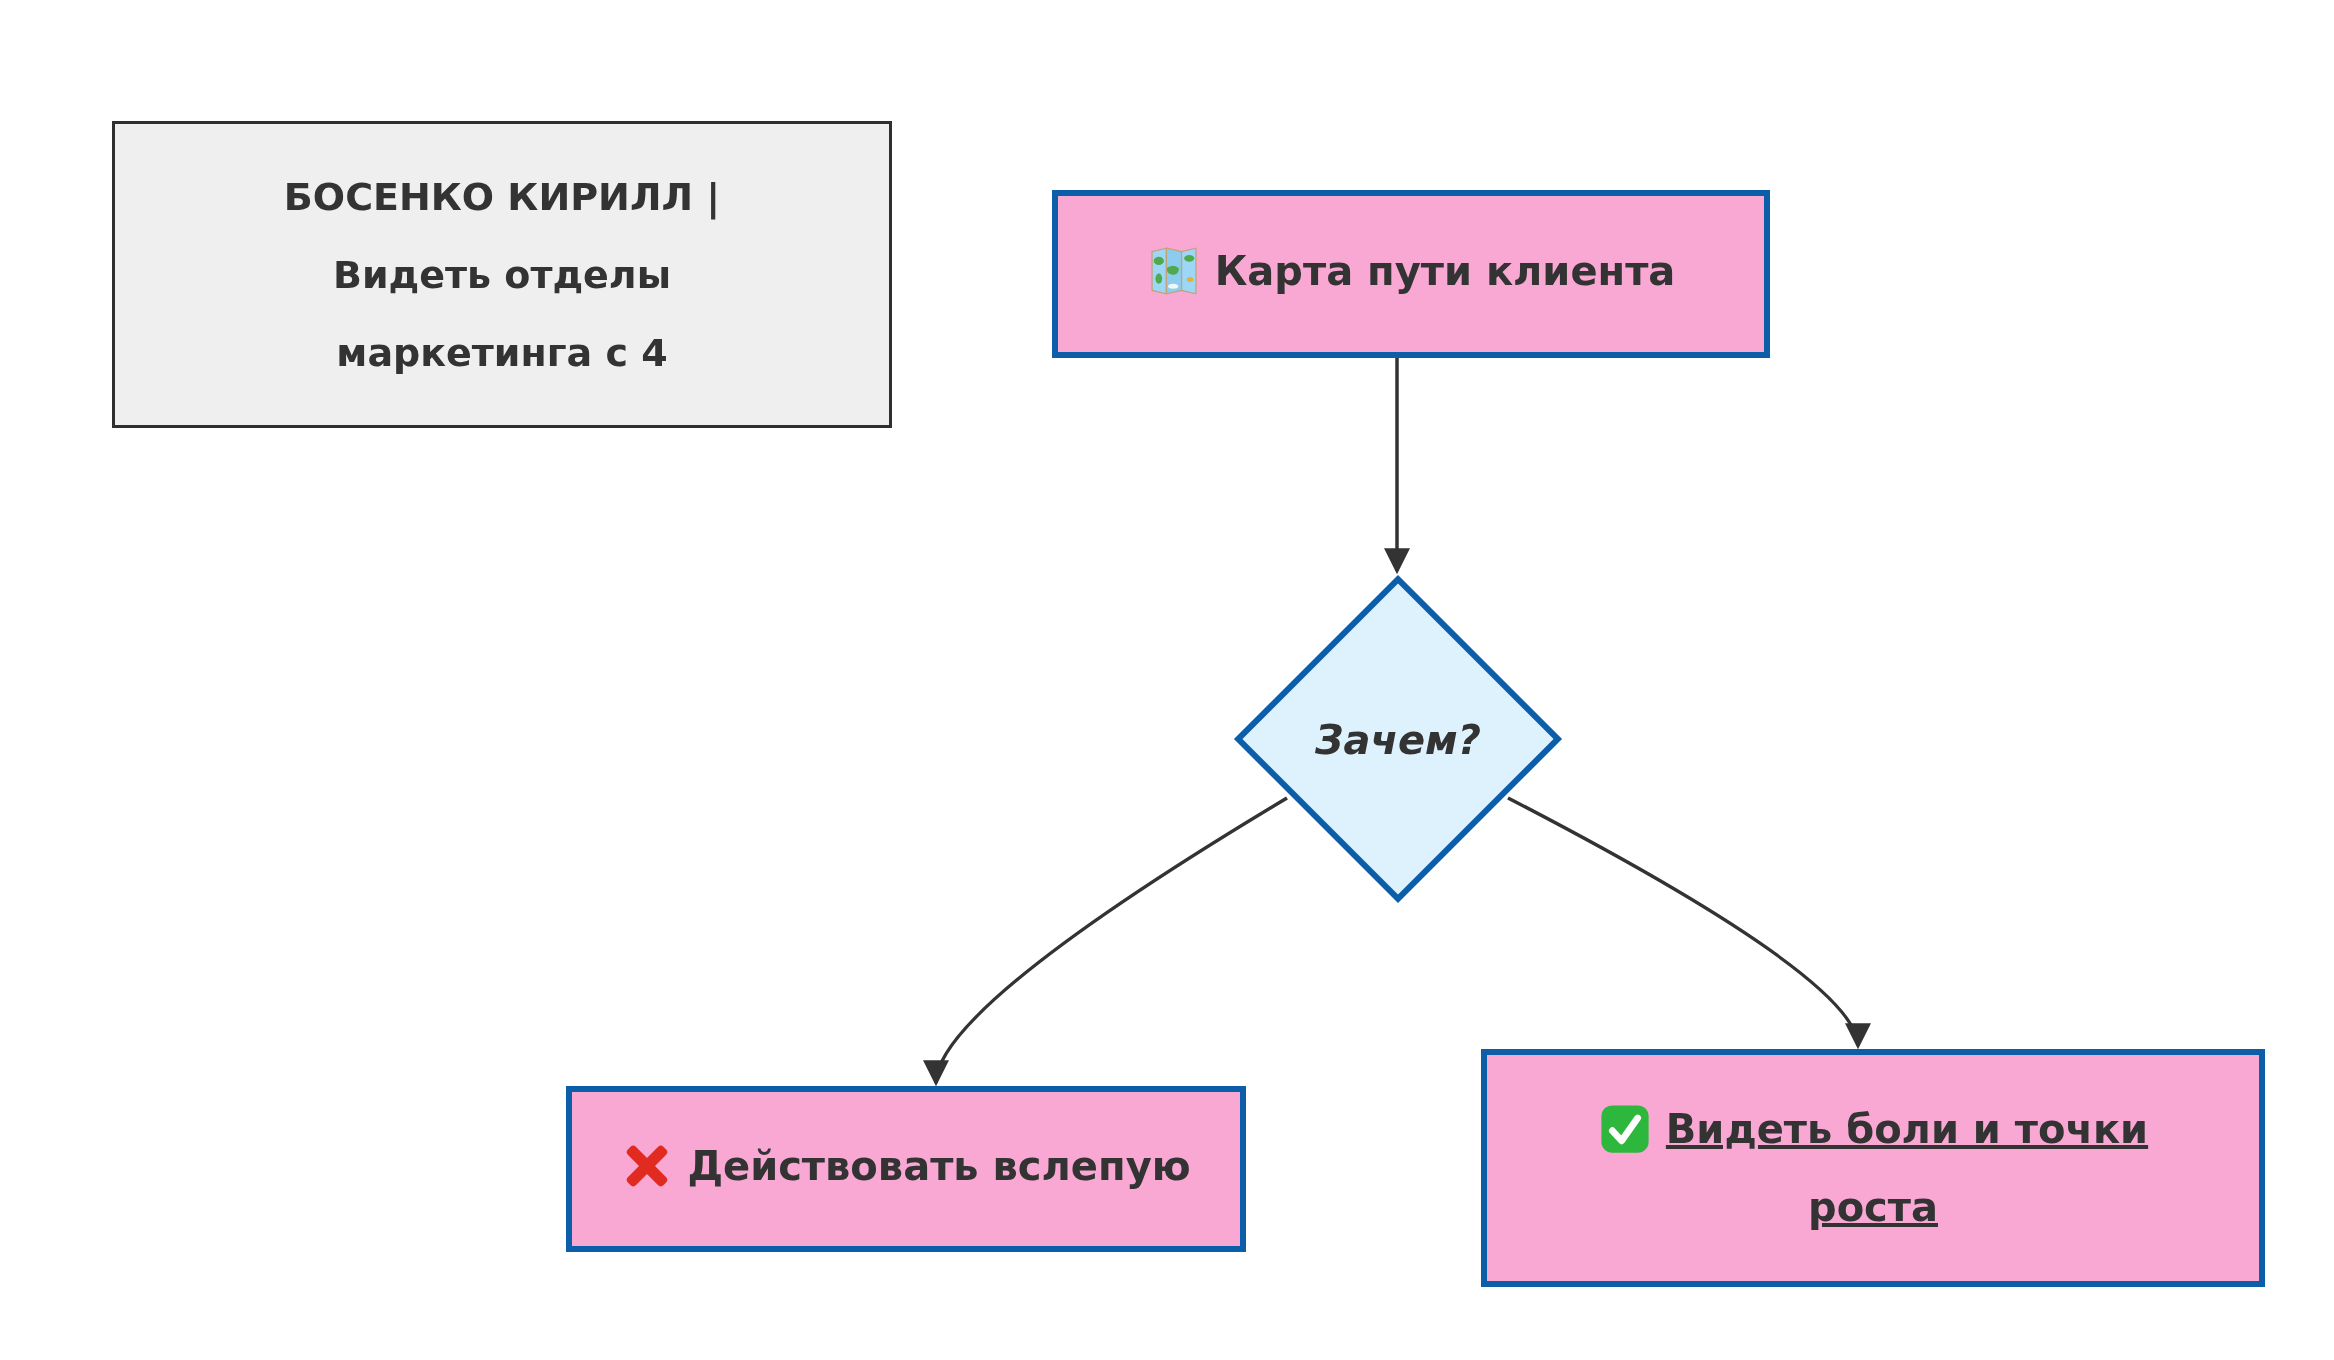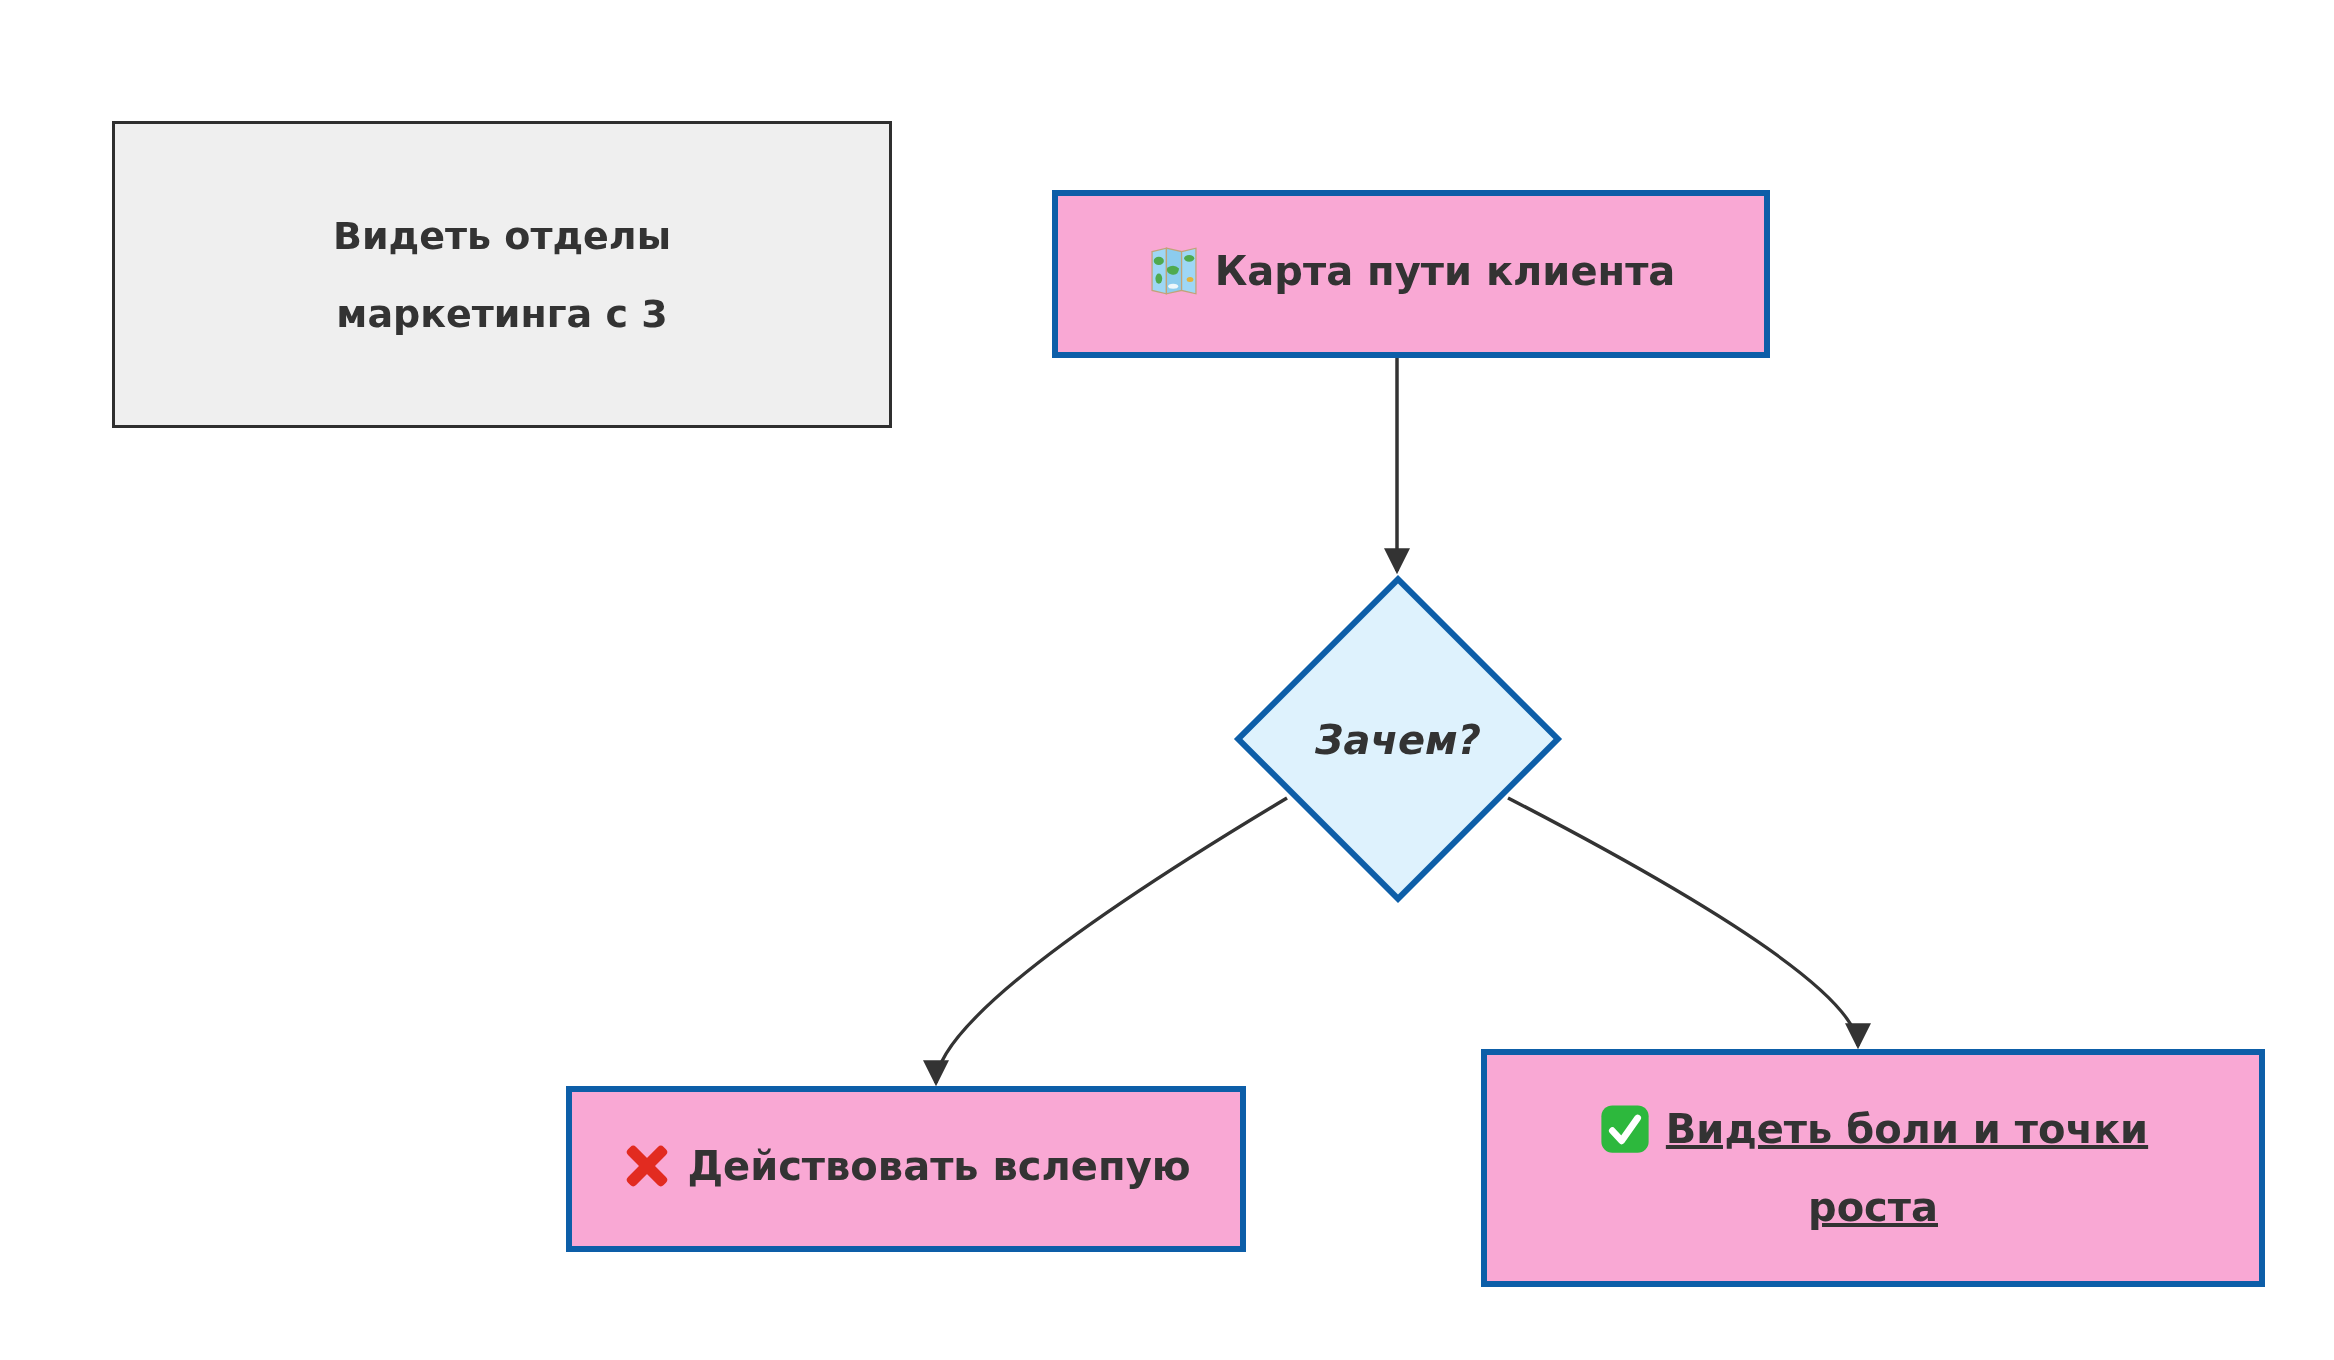--- a/index.html
+++ b/index.html
@@ -105,22 +105,23 @@
       <marker id="arrowhead" viewBox="0 0 12 12" refX="10.5" refY="6" markerWidth="30" markerHeight="26" markerUnits="userSpaceOnUse" orient="auto">
         <path d="M0,0 L12,6 L0,12 Z" fill="#333333"></path>
       </marker>
     </defs>
     <path d="M 1397 358 L 1397 571" fill="none" stroke="#333333" stroke-width="3.5" marker-end="url(#arrowhead)"></path>
     <path d="M 1287 798 Q 936 1008 936 1083" fill="none" stroke="#333333" stroke-width="3.5" marker-end="url(#arrowhead)"></path>
     <path d="M 1508 798 Q 1858 979 1858 1046" fill="none" stroke="#333333" stroke-width="3.5" marker-end="url(#arrowhead)"></path>
   </svg>
 
   <div class="node note-box">
+    <div>БОСЕНКО КИРИЛЛ |</div>
     <div>Видеть отделы</div>
-    <div>маркетинга с 3</div>
+    <div>маркетинга с 4</div>
   </div>
 
   <div class="node blue-box journey-box">
     <div class="node-content">
       <span class="icon">
         <svg width="54" height="54" viewBox="0 0 64 64" xmlns="http://www.w3.org/2000/svg">
           <polygon points="6,9 23,5 23,59 6,55" fill="#9ed7f5" stroke="#c2a377" stroke-width="1.5"></polygon>
           <polygon points="23,5 41,9 41,55 23,59" fill="#8cccee" stroke="#c2a377" stroke-width="1.5"></polygon>
           <polygon points="41,9 58,5 58,59 41,55" fill="#9ed7f5" stroke="#c2a377" stroke-width="1.5"></polygon>
           <ellipse cx="14" cy="20" rx="6" ry="5" fill="#4faa4f"></ellipse>

